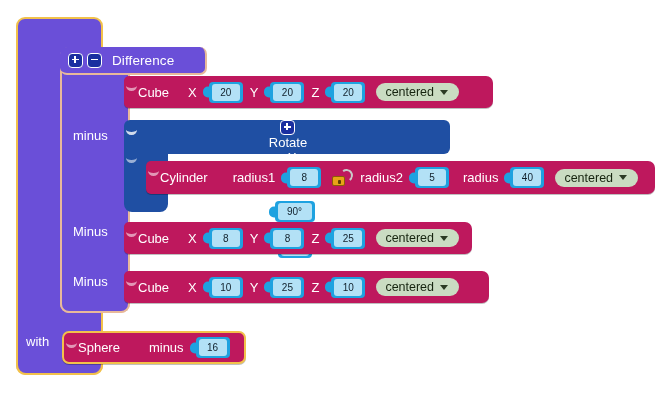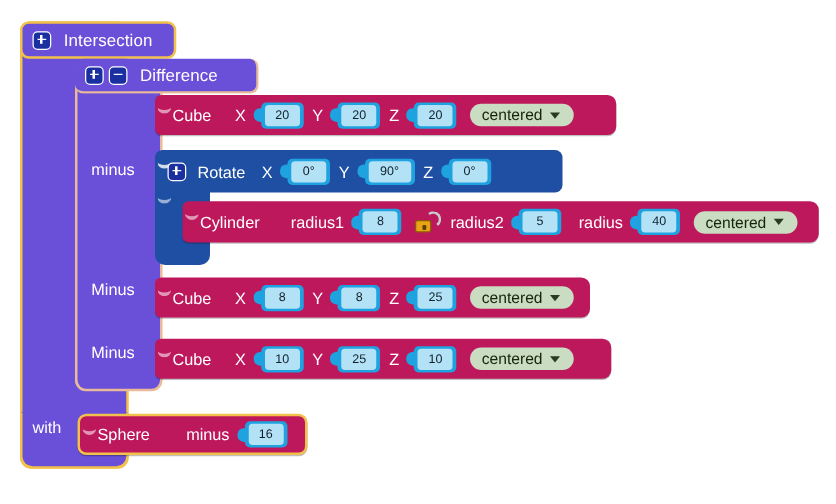--- a/index.html
+++ b/index.html
@@ -223,24 +223,20 @@
 </style>
 </head>
 <body>
 
 <div id="canvas">
 
   <div class="cblock" style="left:16px; top:17px; width:87px; height:358px;"></div>
 
   <div class="cblock" style="left:16px; top:330px; width:87px; height:45px; border-radius:0 0 10px 10px; border-top:none;"></div>
 
-  <div class="c-header sel" style="left:16px; top:17px; width:125px; height:30px;">
-    <div class="mut plus"></div>
-    <span class="c-title">Intersection</span>
-  </div>
 
   <div class="slot-label" style="left:26px; top:334px;">with</div>
 
   <div class="cblock inner" style="left:60px; top:47px; width:70px; height:266px;"></div>
   <div class="cblock inner" style="left:60px; top:288px; width:70px; height:25px; border-radius:0 0 9px 9px; border-top:none;"></div>
 
   <div class="c-header sel2" style="left:60px; top:47px; width:147px; height:28px;">
     <div class="mut plus"></div>
     <div class="mut"></div>
     <span class="c-title">Difference</span>
@@ -267,21 +263,21 @@
     <span class="dd">
       <span>centered</span>
       <span class="caret"></span>
     </span>
   </div>
 
   <div class="bblk" style="left:124px; top:120px; width:326px; height:34px;"></div>
   <div class="bblk" style="left:124px; top:148px; width:44px; height:64px; border-radius:0 0 8px 8px;"></div>
 
   <div class="bblk" style="left:124px; top:120px; width:326px; height:34px; background:transparent;">
-    <div class="brow" style="height:34px;">
+    <div class="brow" style="height:34px;flex-direction:column;">
       <div class="mut plus" style="margin-right:9px;"></div>
       <span class="name" style="margin-right:8px;">Rotate</span>
       <span class="lbl">X</span>
       <span class="num">
           <span>0°</span>
         </span>
       <span class="lbl">Y</span>
       <span class="num wide">
           <span>90°</span>
         </span>

